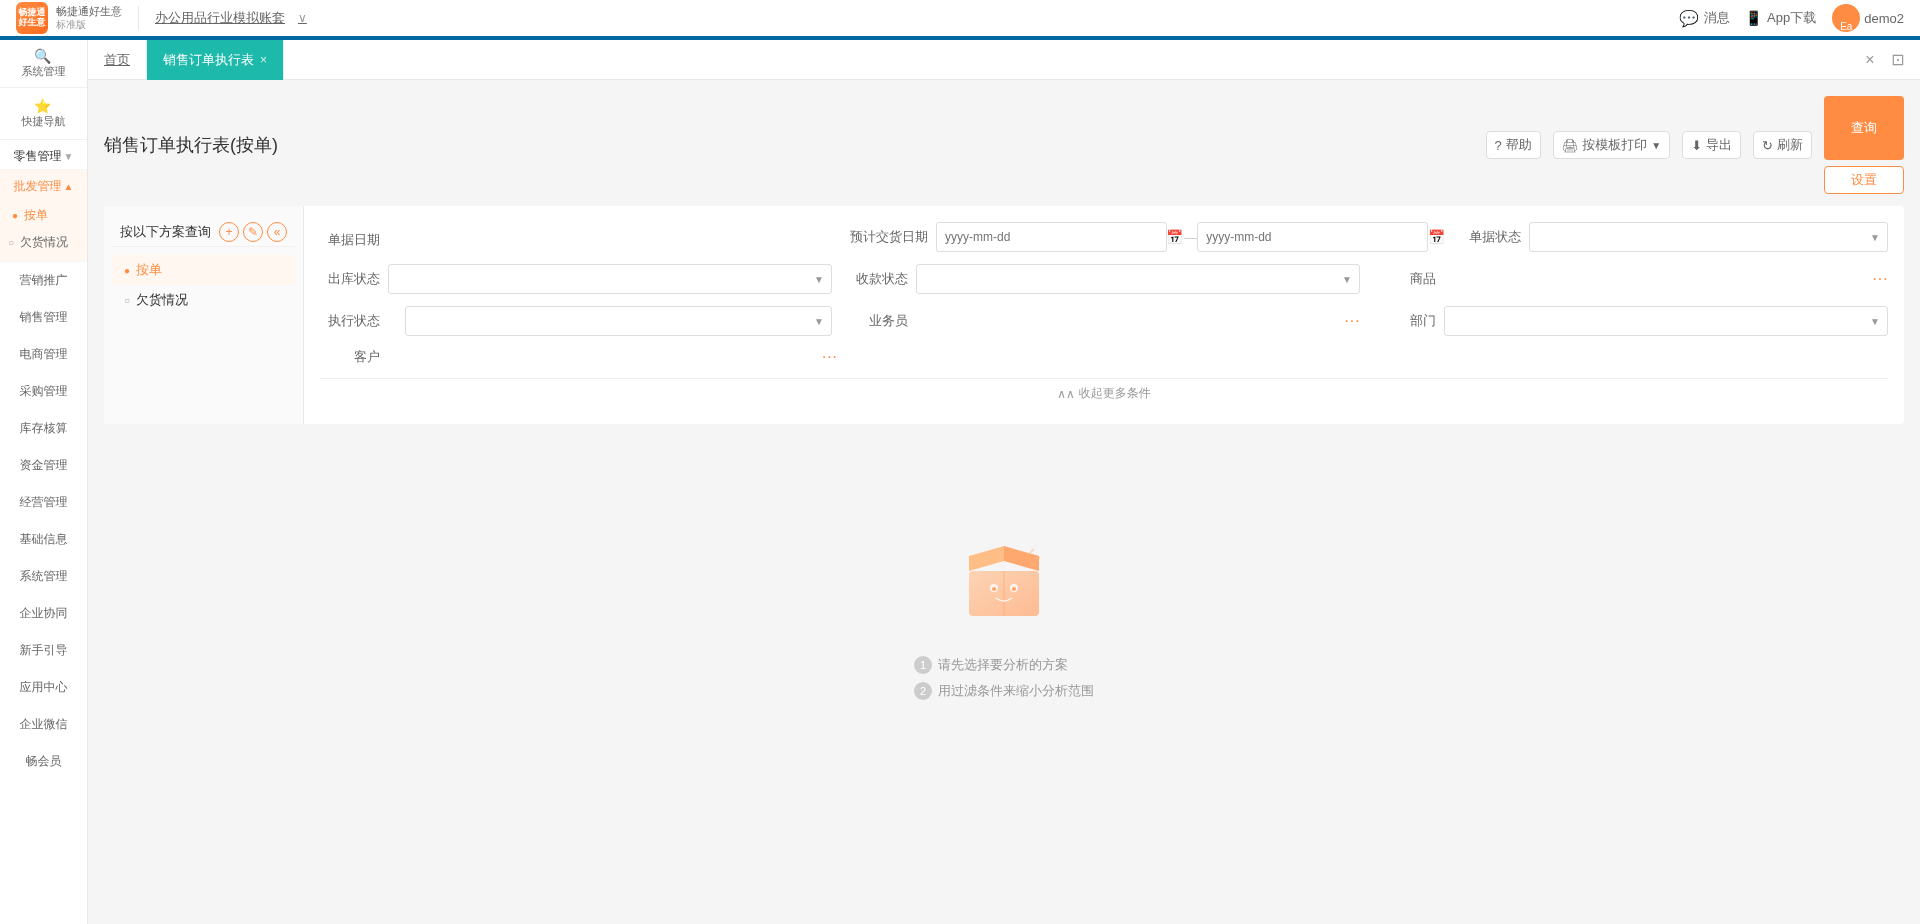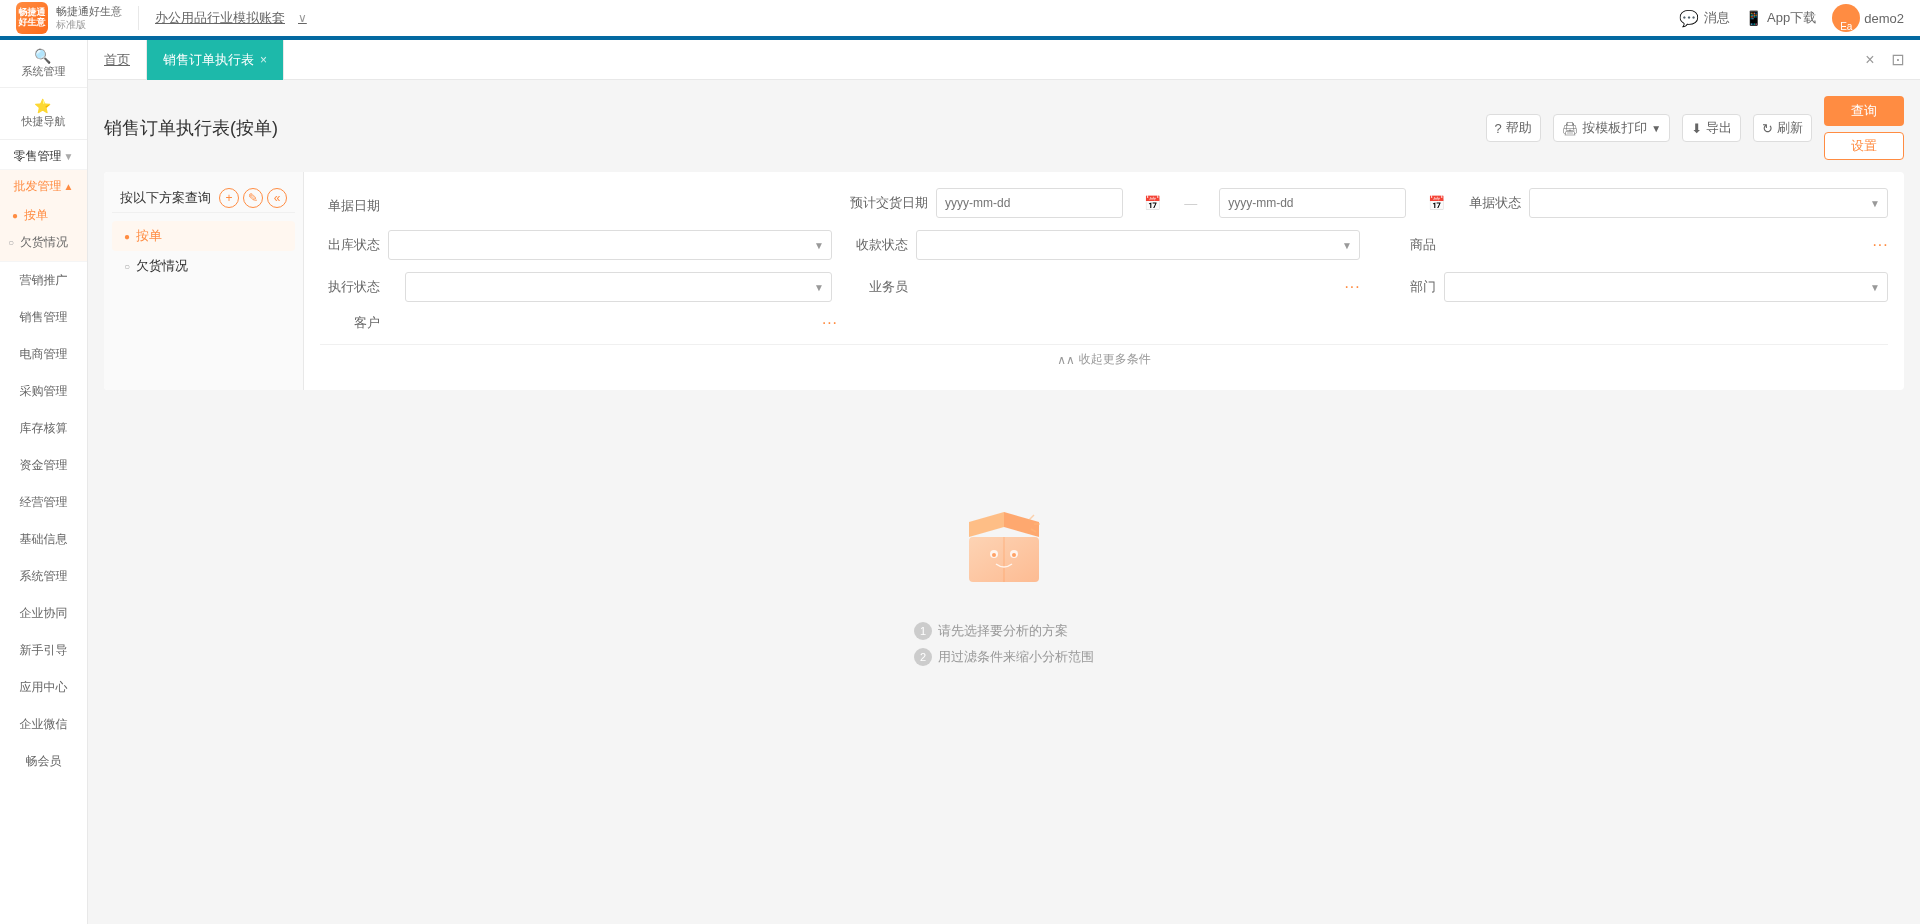--- a/index.html
+++ b/index.html
@@ -33,21 +33,21 @@
     .tab-item.active { background: #1db9aa; color: #fff; }
     .tab-close { font-size: 12px; opacity: 0.8; }
     .tab-actions { margin-left: auto; display: flex; align-items: center; gap: 8px; padding-right: 12px; }
     .tab-action-btn { width: 20px; height: 20px; display: flex; align-items: center; justify-content: center; cursor: pointer; color: #999; font-size: 14px; }
 
     
     .page-header { display: flex; align-items: center; justify-content: space-between; margin-bottom: 12px; }
     .page-title { font-size: 18px; font-weight: 500; color: #333; }
     .page-actions { display: flex; align-items: center; gap: 12px; }
     .action-btn { display: flex; align-items: center; gap: 4px; cursor: pointer; color: #666; font-size: 13px; padding: 4px 8px; border: 1px solid #ddd; border-radius: 4px; background: #fff; }
-    .action-btn-primary { background: #ff8c42; color: #fff; border: none; padding: 6px 16px; border-radius: 4px; cursor: pointer; font-size: 13px; }
+    .action-btn-primary { background: #ff8c42; color: #fff; border: none; padding: 23px 16px; border-radius: 4px; cursor: pointer; font-size: 13px; }
     .action-btn-secondary { background: #fff; color: #ff8c42; border: 1px solid #ff8c42; padding: 4px 12px; border-radius: 4px; cursor: pointer; font-size: 13px; }
 
     
     .filter-container { background: #fff; border-radius: 4px; padding: 0; overflow: hidden; margin-bottom: 12px; }
     .filter-left { width: 200px; background: #fafafa; border-right: 1px solid #e8e8e8; padding: 12px 8px; }
     .filter-main { flex: 1; padding: 16px; }
     .filter-layout { display: flex; }
     .filter-left-title { font-size: 13px; color: #333; font-weight: 500; padding: 4px 8px; border-bottom: 1px solid #f0f0f0; margin-bottom: 8px; display: flex; align-items: center; gap: 6px; }
     .filter-left-actions { display: flex; gap: 4px; margin-left: auto; }
     .filter-left-action { width: 20px; height: 20px; border-radius: 50%; border: 1px solid #ff8c42; color: #ff8c42; display: flex; align-items: center; justify-content: center; font-size: 12px; cursor: pointer; }
@@ -55,21 +55,21 @@
     .filter-left-item.active { background: #fff7f0; color: #ff8c42; }
 
     .filter-row { display: flex; align-items: center; gap: 16px; margin-bottom: 12px; flex-wrap: nowrap; }
     .filter-label { color: #666; font-size: 13px; white-space: nowrap; min-width: 60px; text-align: right; }
     .filter-label-wide { min-width: 80px; }
     .filter-select { flex: 1; height: 30px; border: 1px solid #ddd; border-radius: 3px; padding: 0 8px; font-size: 12px; color: #999; outline: none; background: #fff; appearance: none; position: relative; }
     .filter-select-wrapper { flex: 1; position: relative; display: flex; align-items: center; }
     .filter-select-wrapper .chevron { position: absolute; right: 8px; color: #999; font-size: 10px; pointer-events: none; }
     .filter-dots { color: #ff8c42; cursor: pointer; font-size: 16px; flex-shrink: 0; }
 
-    .date-range { display: flex; align-items: center; gap: 22px; flex: 1; }
+    .date-range { display: flex; align-items: center; gap: 0; flex: 1; }
     .date-input { flex: 1; height: 30px; border: 1px solid #ddd; border-radius: 3px; padding: 0 8px; font-size: 12px; color: #aaa; outline: none; }
     .date-icon { color: #ff8c42; cursor: pointer; font-size: 14px; }
     .date-sep { color: #ccc; }
     .date-tag { display: flex; gap: 2px; align-items: center; }
     .date-tag-item { padding: 2px 6px; font-size: 12px; color: #666; cursor: pointer; border-radius: 2px; }
     .date-tag-item.active { background: #ff8c42; color: #fff; border-radius: 10px; }
 
     .date-hint { font-size: 11px; color: #aaa; margin-top: 2px; }
 
     .collapse-bar { text-align: center; padding: 6px; border-top: 1px solid #f0f0f0; cursor: pointer; color: #999; font-size: 12px; display: flex; align-items: center; justify-content: center; gap: 4px; }

